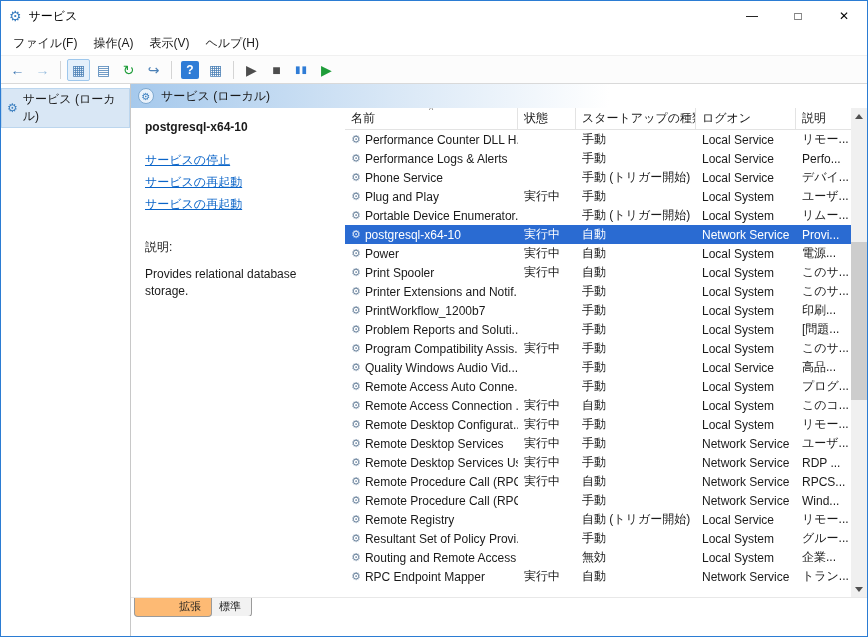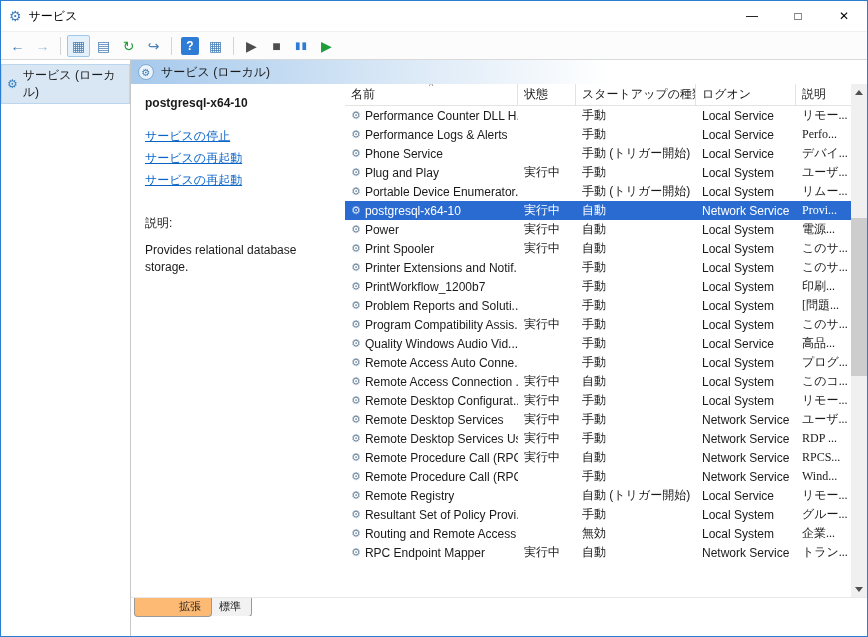--- a/index.html
+++ b/index.html
@@ -60,21 +60,21 @@
   
   .list-panel { flex:1; display:flex; overflow:hidden; }
   .list-content { flex:1; display:flex; flex-direction:column; overflow:hidden; }
   .table-header { display:flex; height:22px; flex:0 0 auto; border-bottom:1px solid #e3e3e3; }
   .th { display:flex; align-items:center; padding:0 6px; border-right:1px solid #e3e3e3; position:relative; white-space:nowrap; overflow:hidden; cursor:default; }
   .sort-caret { position:absolute; top:-3px; left:50%; transform:translateX(-50%); font-size:9px; color:#777; }
   .c-name { width:173px; flex:0 0 auto; }
   .c-status { width:58px; flex:0 0 auto; }
   .c-startup { width:120px; flex:0 0 auto; }
   .c-logon { width:100px; flex:0 0 auto; }
-  .c-desc { flex:1; border-right:none;font-family:Liberation Serif, serif; }
+  .c-desc { flex:1; border-right:none; }
   .rows { flex:1; overflow:hidden; }
   .row { display:flex; height:19px; align-items:center; cursor:default; }
   .row .cell { padding:0 6px; white-space:nowrap; overflow:hidden; }
   .row.selected { background:#2a6bd2; color:#fff; }
   .gear { font-size:11px; color:#6f87a0; margin-right:4px; line-height:1; }
   .row.selected .gear { color:#dfe9f7; }
   .name-wrap { display:flex; align-items:center; overflow:hidden; }
   
   .scrollbar { width:16px; flex:0 0 auto; background:#f0f0f0; display:flex; flex-direction:column; align-items:center; }
   .sb-arrow { width:16px; height:16px; display:flex; align-items:center; justify-content:center; flex:0 0 auto; cursor:default; }
@@ -97,20 +97,26 @@
   <div class="titlebar">
     <span class="title-icon">⚙</span>
     <span class="title-text">サービス</span>
     <div class="win-controls">
       <div class="win-btn">—</div>
       <div class="win-btn">□</div>
       <div class="win-btn">✕</div>
     </div>
   </div>
 
+  <div class="menubar">
+    <span class="menu-item">ファイル(F)</span>
+    <span class="menu-item">操作(A)</span>
+    <span class="menu-item">表示(V)</span>
+    <span class="menu-item">ヘルプ(H)</span>
+  </div>
 
   <div class="toolbar">
       <div class="tb-btn bold" style="color: rgb(61, 118, 179);">←</div>
       <div class="tb-btn bold" style="color: rgb(155, 191, 223);">→</div>
       <div class="tb-sep"></div>
       <div class="tb-btn pressed" style="color: rgb(74, 127, 181);">▦</div>
       <div class="tb-btn" style="color: rgb(74, 127, 181);">▤</div>
       <div class="tb-btn" style="color: rgb(31, 157, 58);">↻</div>
       <div class="tb-btn" style="color: rgb(74, 127, 181);">↪</div>
       <div class="tb-sep"></div>

